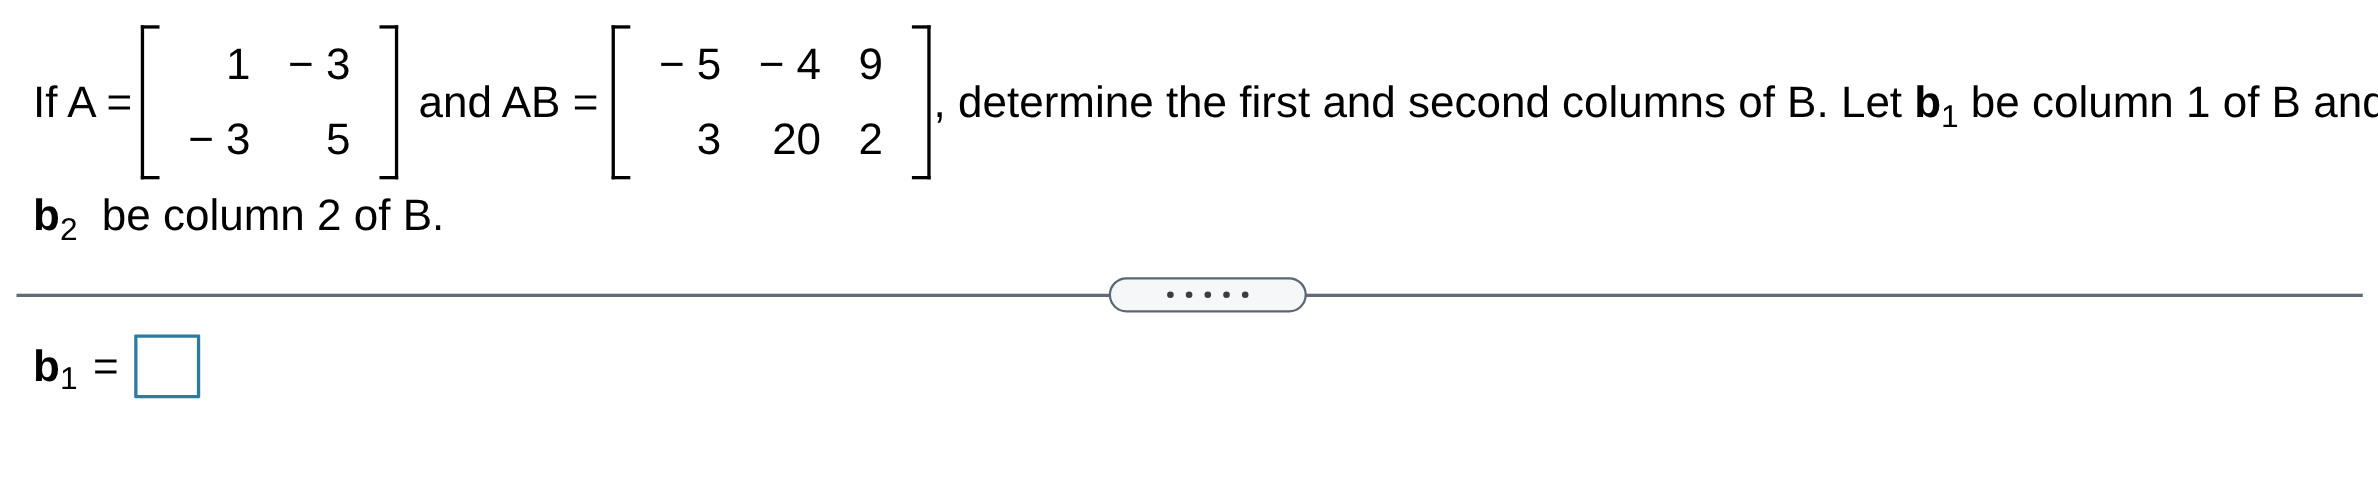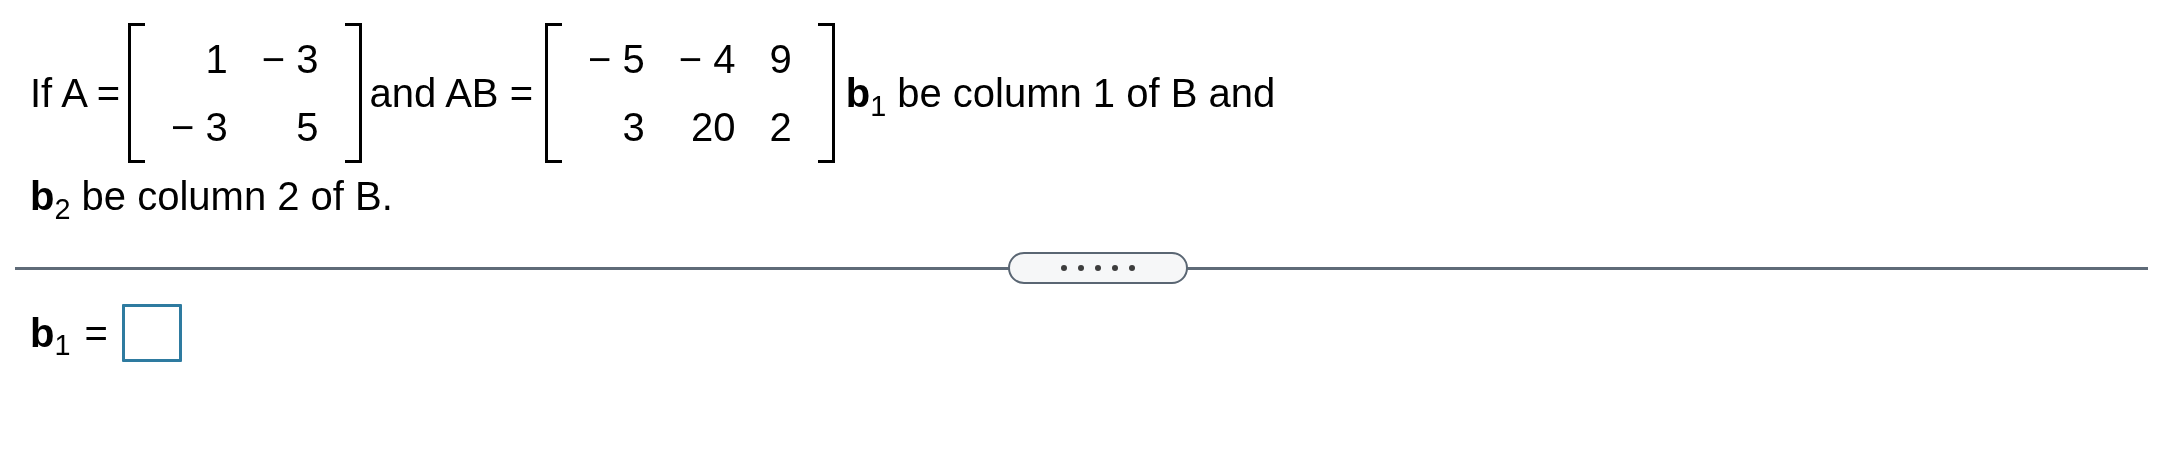--- a/index.html
+++ b/index.html
@@ -24,24 +24,24 @@
     display: flex;
     align-items: center;
     white-space: nowrap;
     min-height: 146px;
   }
   .line2 {
     margin-top: 8px;
     white-space: nowrap;
   }
   .seg-intro   { margin-right: 8px; }
-  .seg-mid     { margin: 0 12px 0 8px; }
+  .seg-mid     { margin: 0 12px 0 19px; }
   .seg-after   { margin-left: 3px; }
   .seg-tail1   { margin-left: 11px; }
-  .seg-tail2   { }
+  .seg-tail2   { margin-left: 11px; }
   .vec b { font-weight: 700; }
   .vec sub {
     font-size: 0.72em;
     font-weight: 400;
     vertical-align: baseline;
     position: relative;
     top: 0.30em;
     line-height: 0;
   }
   .matrix {
@@ -158,20 +158,21 @@
           <span>− 5</span>
           <span>− 4</span>
           <span>9</span>
           <span>3</span>
           <span>20</span>
           <span>2</span>
         </span>
         <span class="bracket right"></span>
       </span>
 
+      <span class="seg-after">, determine the first and second columns of B. Let</span>
       <span class="vec seg-tail1"><b>b</b><sub>1</sub></span>
       <span class="seg-tail1">be column 1 of B and</span>
     </div>
 
     <div class="line2">
       <span class="vec"><b>b</b><sub>2</sub></span>
       <span class="seg-tail2">be column 2 of B.</span>
     </div>
   </div>
 

